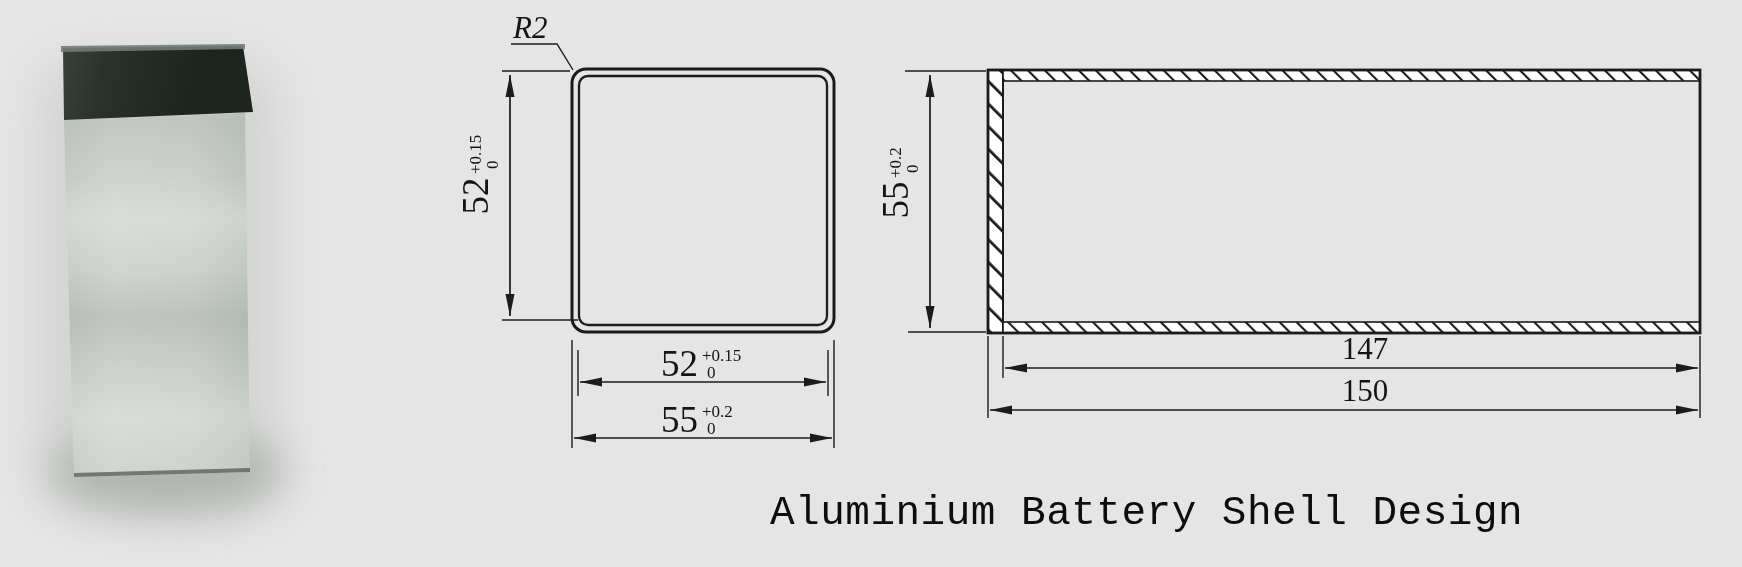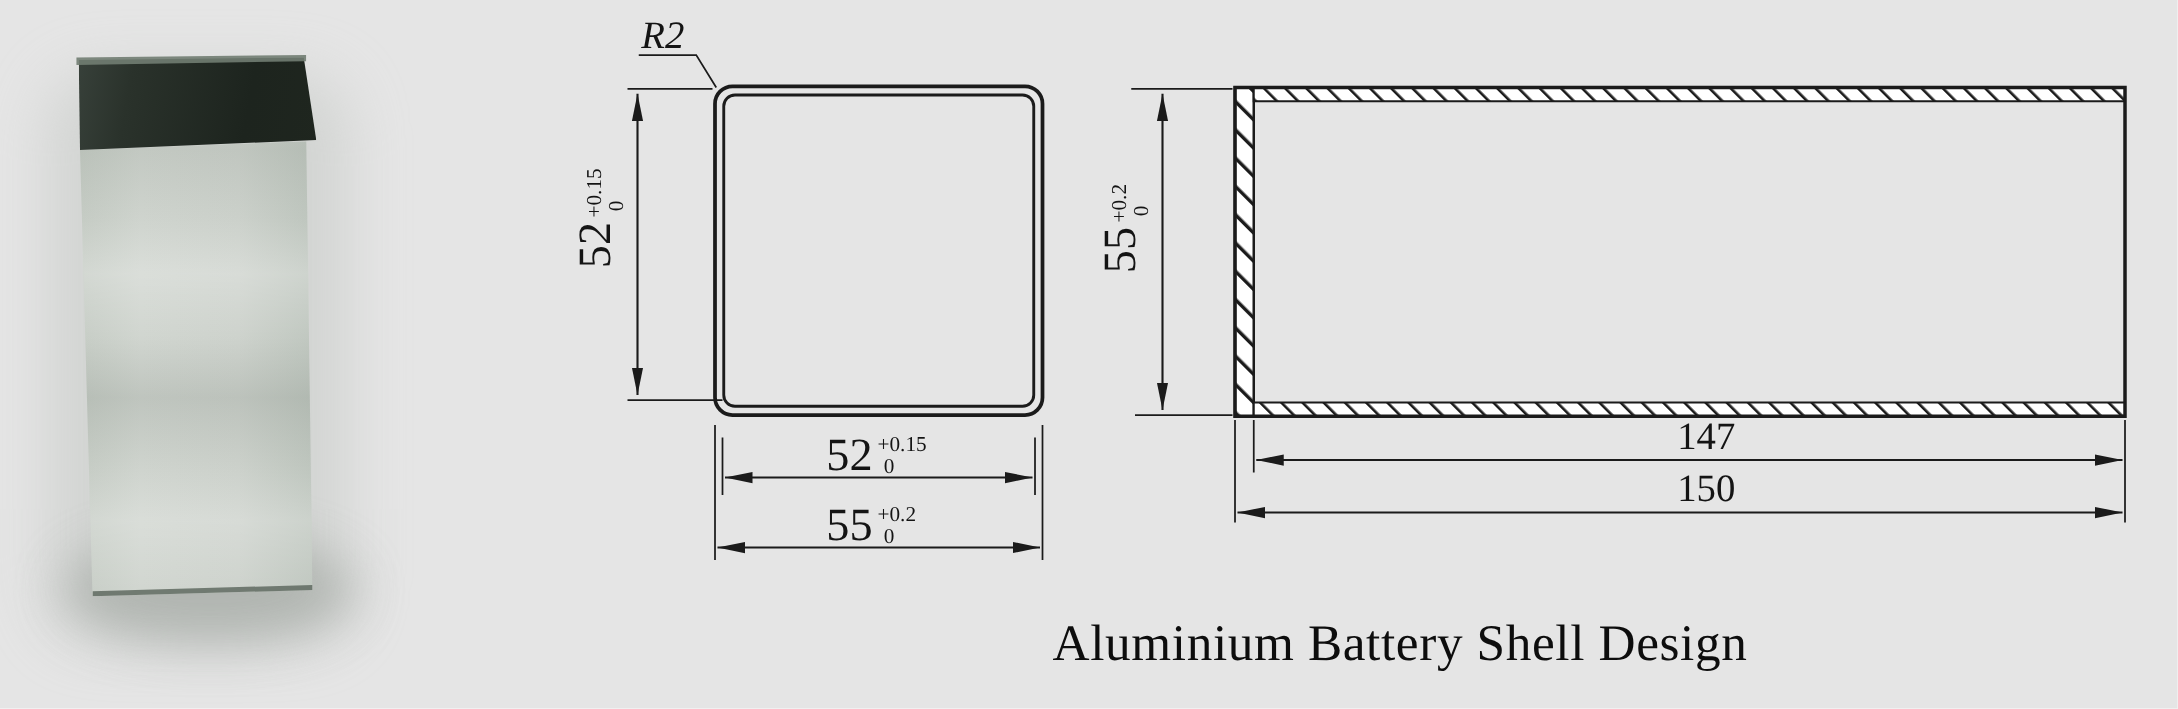--- a/index.html
+++ b/index.html
@@ -61,21 +61,21 @@
   text{fill:#141414;}
   .dim-main{font-size:37px;font-family:"Liberation Serif","DejaVu Serif",serif;}
   .dim-tol{font-size:17px;font-family:"Liberation Serif","DejaVu Serif",serif;}
   .dim-plain{font-size:31px;font-family:"Liberation Serif","DejaVu Serif",serif;}
   .radius-label{font-size:31px;font-style:italic;font-family:"Liberation Serif","DejaVu Serif",serif;}
 
   
   .caption{
     position:absolute;left:770px;top:490px;width:700px;
     text-align:center;
-    font-family:Liberation Serif, serif;
+    font-family:Liberation Mono, monospace;
     font-size:41px;color:#0d0d0d;letter-spacing:.5px;white-space:nowrap;
   }
 </style>
 </head>
 <body>
 
 <div id="canvas">
 
   <div class="photo">
     <div class="halo"></div>

